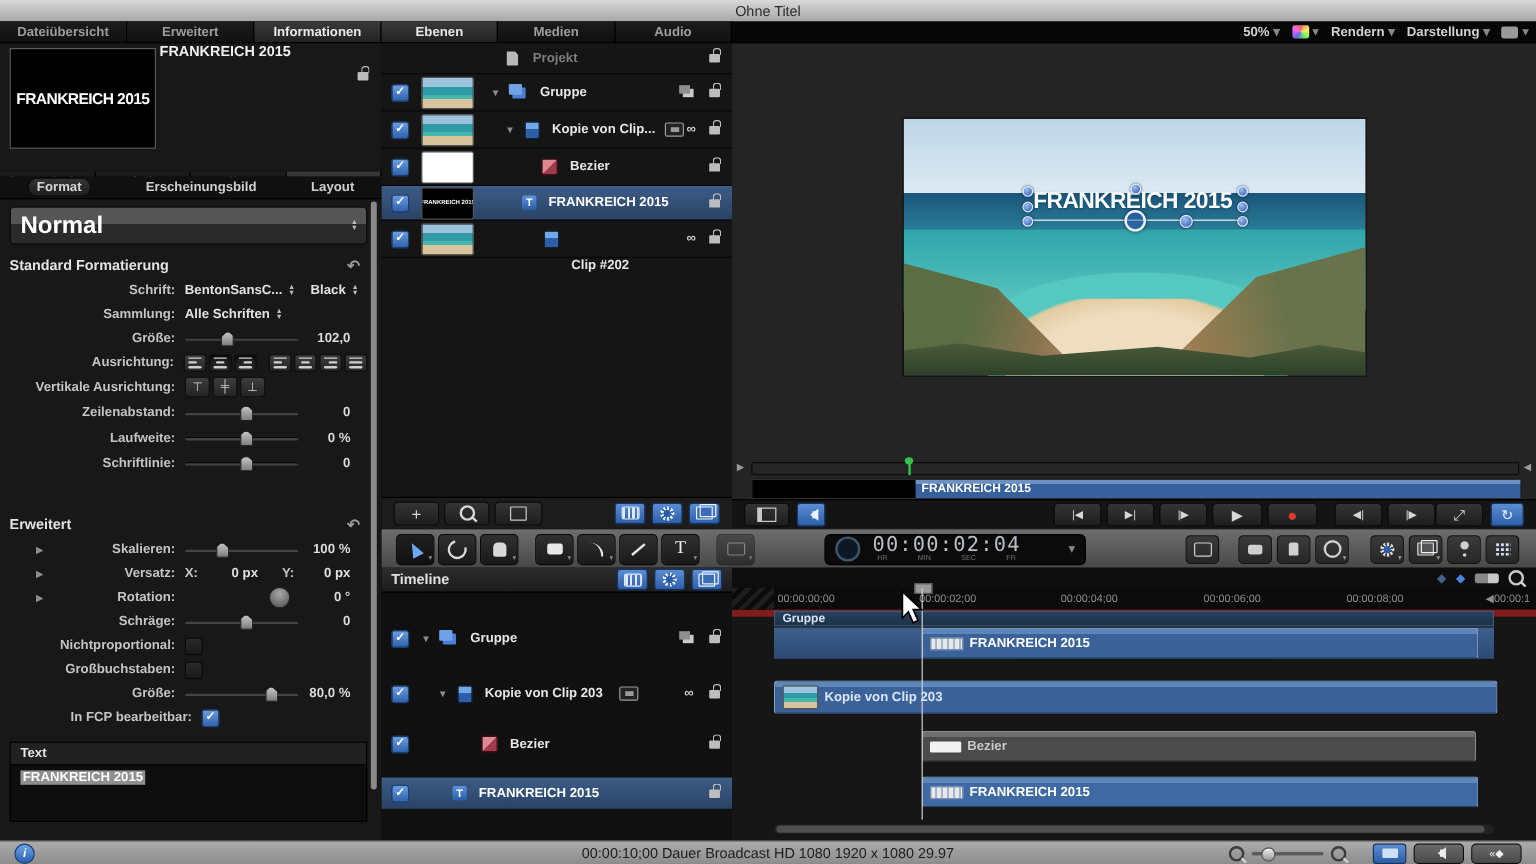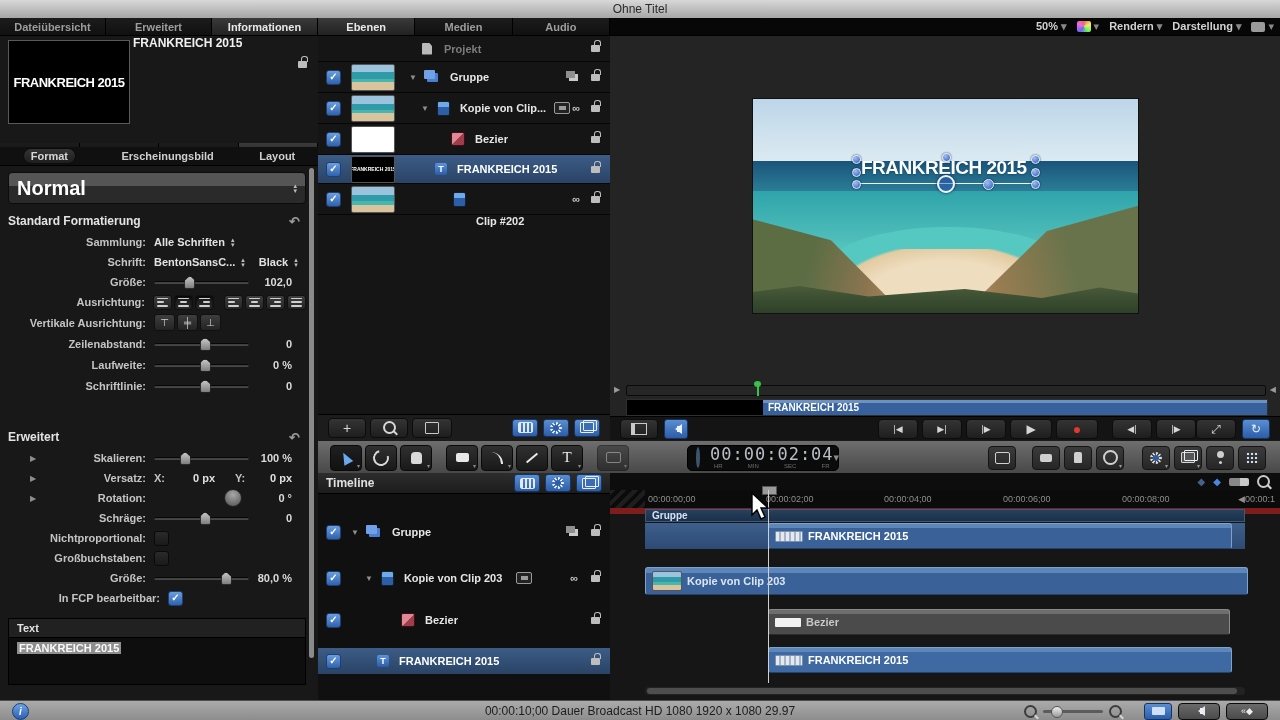--- a/index.html
+++ b/index.html
@@ -137,35 +137,35 @@
         </span>
     </div>
 
     
     <div class="abs" style="left:8px;top:192px;width:298px;">
       <div class="sechead">
         <span>Standard Formatierung</span>
         <span class="resetbtn">↶</span>
       </div>
       <div class="srow">
-        <span class="lbl">Sammlung:</span>
-        <span style="color:#e2e2e2;font-weight:bold;"><span>Alle Schriften</span></span>
-        <span class="stepper" style="margin-left:6px;">
-            <span>▴</span>
-            <span>▾</span>
-          </span>
-      </div>
-      <div class="srow">
         <span class="lbl">Schrift:</span>
         <span style="color:#e2e2e2;font-weight:bold;"><span>BentonSansC...</span></span>
         <span class="stepper" style="margin-left:6px;">
             <span>▴</span>
             <span>▾</span>
           </span>
         <span style="color:#e2e2e2;font-weight:bold;margin-left:14px;"><span>Black</span></span>
+        <span class="stepper" style="margin-left:6px;">
+            <span>▴</span>
+            <span>▾</span>
+          </span>
+      </div>
+      <div class="srow">
+        <span class="lbl">Sammlung:</span>
+        <span style="color:#e2e2e2;font-weight:bold;"><span>Alle Schriften</span></span>
         <span class="stepper" style="margin-left:6px;">
             <span>▴</span>
             <span>▾</span>
           </span>
       </div>
       <div class="srow">
         <span class="lbl">Größe:</span>
         <span class="slid">
             <span class="th" style="left:32%;"></span>
           </span>
@@ -546,21 +546,21 @@
       <span class="toolbtn">
           <span style="font-size:15px;color:#eee;font-family:'Liberation Serif',serif;">T</span>
           <span class="dd">▾</span>
         </span>
     </span>
     <span class="toolbtn" style="margin-left:14px;opacity:.55;">
         <span style="width:13px;height:9px;border:1px solid #aaa;border-radius:2px;display:inline-block;"></span>
         <span class="dd">▾</span>
       </span>
 
-    <div style="margin-left:58px;width:152px;height:26px;background:#0b0b0b;border-radius:5px;border:1px solid #000;display:flex;align-items:center;padding:0 8px;box-sizing:border-box;">
+    <div style="margin-left:58px;width:218px;height:26px;background:#0b0b0b;border-radius:5px;border:1px solid #000;display:flex;align-items:center;padding:0 8px;box-sizing:border-box;">
       <span style="width:17px;height:17px;border-radius:50%;border:2px solid #3c556e;background:#0e1722;position:relative;"></span>
       <span style="margin-left:10px;display:flex;flex-direction:column;line-height:1;">
         <span style="font-family:'DejaVu Sans Mono',monospace;font-size:17px;color:#b8bec5;letter-spacing:1px;">00:00:02:04</span>
         <span style="display:flex;justify-content:space-between;font-size:6px;color:#6e6e6e;padding:0 4px;">
           <span>HR</span>
           <span>MIN</span>
           <span>SEC</span>
           <span>FR</span>
         </span>
       </span>

